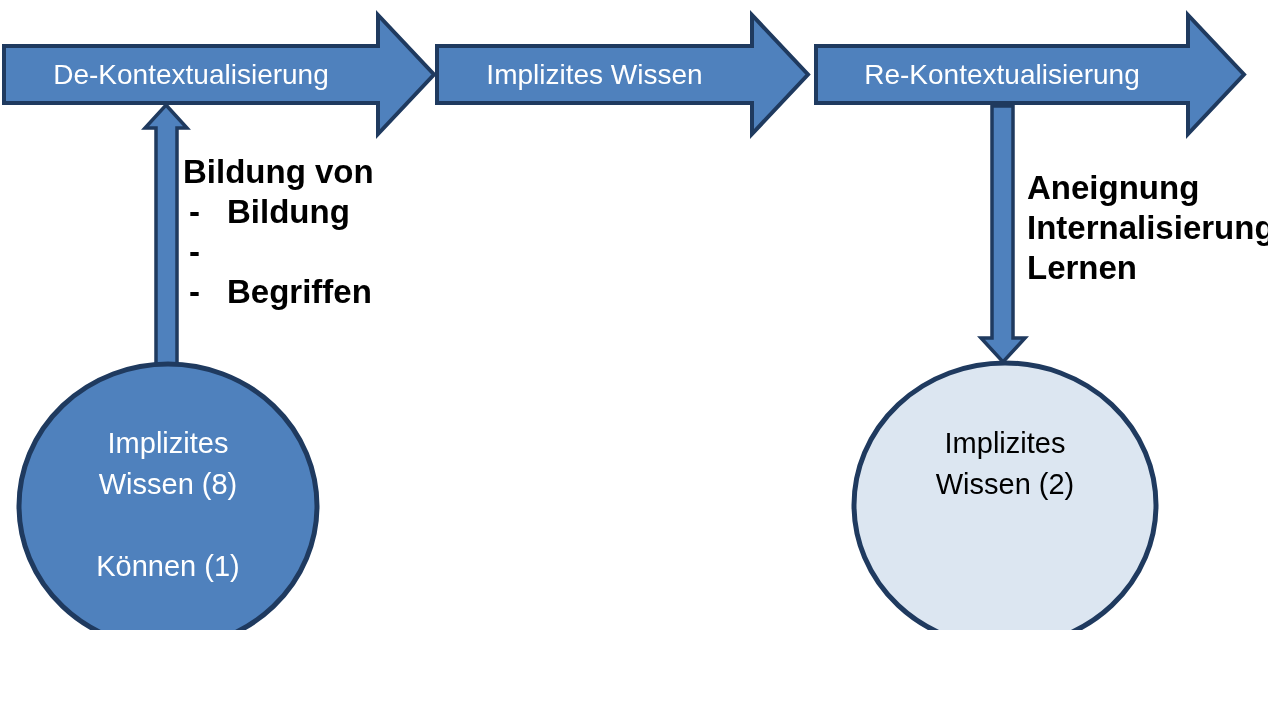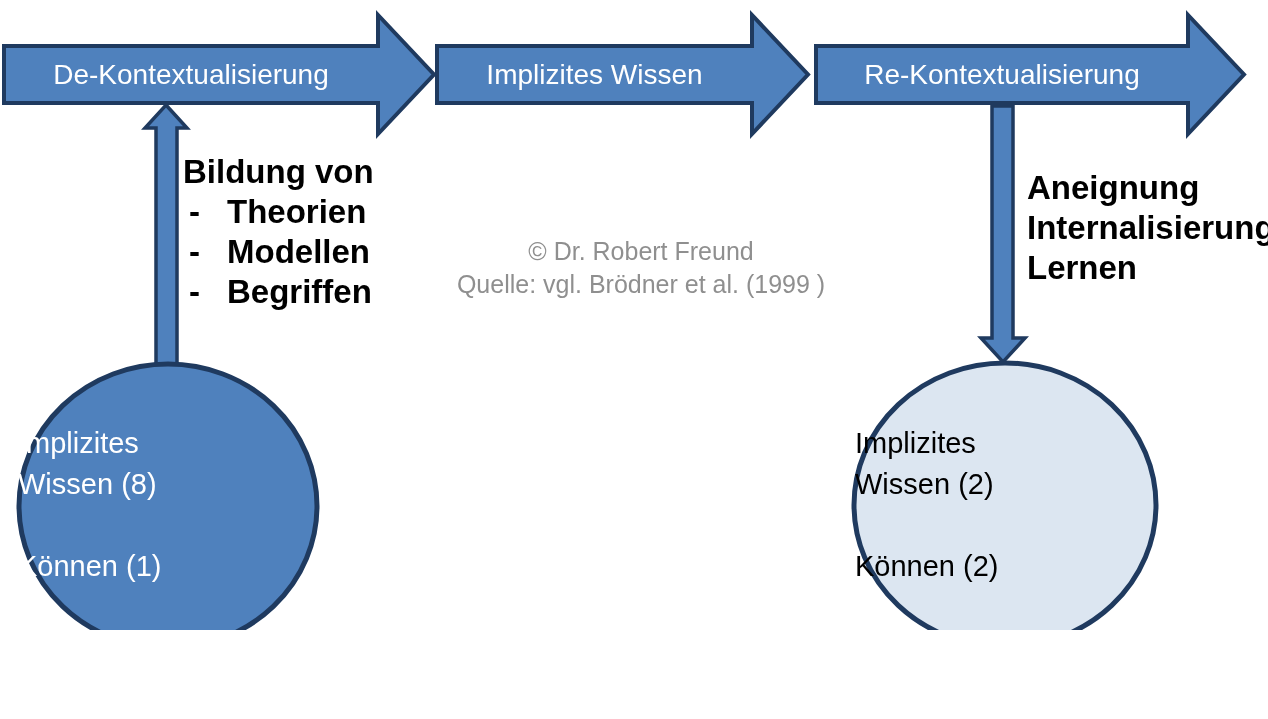--- a/index.html
+++ b/index.html
@@ -64,21 +64,21 @@
   .credit {
     color: var(--text-gray, #8f8f8f);
     font-size: 25px;
     line-height: 33px;
     text-align: center;
     transform: translateX(-50%);
     white-space: nowrap;
   }
   .circle-text {
     width: 300px;
-    text-align: left;
+    text-align: center;
     font-size: 29px;
     line-height: 41px;
     white-space: nowrap;
   }
   .circle-text.light { color: var(--text-light, #ffffff); }
   .circle-text.dark  { color: var(--text-dark, #000000); }
   .spacer-line { height: 41px; }
   .caption {
     width: 300px;
     text-align: right;
@@ -106,52 +106,46 @@
   </svg>
 
   <div class="abs arrow-label" style="left:4px; top:46px; width:374px;">De-Kontextualisierung</div>
   <div class="abs arrow-label" style="left:437px; top:46px; width:315px;">Implizites Wissen</div>
   <div class="abs arrow-label" style="left:816px; top:46px; width:372px;">Re-Kontextualisierung</div>
 
   <div class="abs note" style="left:183px; top:152px;">
     <div>Bildung von</div>
     <div class="note-item">
       <span class="note-dash">-</span>
-      <span>Theorien</span>
+      <span>Bildung</span>
     </div>
     <div class="note-item">
       <span class="note-dash">-</span>
-      <span>Modellen</span>
     </div>
     <div class="note-item">
       <span class="note-dash">-</span>
       <span>Begriffen</span>
     </div>
   </div>
 
-  <div class="abs credit" style="left:641px; top:235px;">
-    <div>© Dr. Robert Freund</div>
-    <div>Quelle: vgl. Brödner et al. (1999 )</div>
-  </div>
 
   <div class="abs note" style="left:1027px; top:168px;">
     <div>Aneignung</div>
     <div>Internalisierung</div>
     <div>Lernen</div>
   </div>
 
   <div class="abs circle-text light" style="left:18px; top:423px;">
     <div>Implizites</div>
     <div>Wissen (8)</div>
     <div class="spacer-line"></div>
     <div>Können (1)</div>
   </div>
 
   <div class="abs circle-text dark" style="left:855px; top:423px;">
     <div>Implizites</div>
     <div>Wissen (2)</div>
     <div class="spacer-line"></div>
-    <div>Können (2)</div>
   </div>
 
   <div class="abs caption" style="left:16px; top:668px;">KONTEXT 1</div>
 
 </div>
 
 </body></html>

